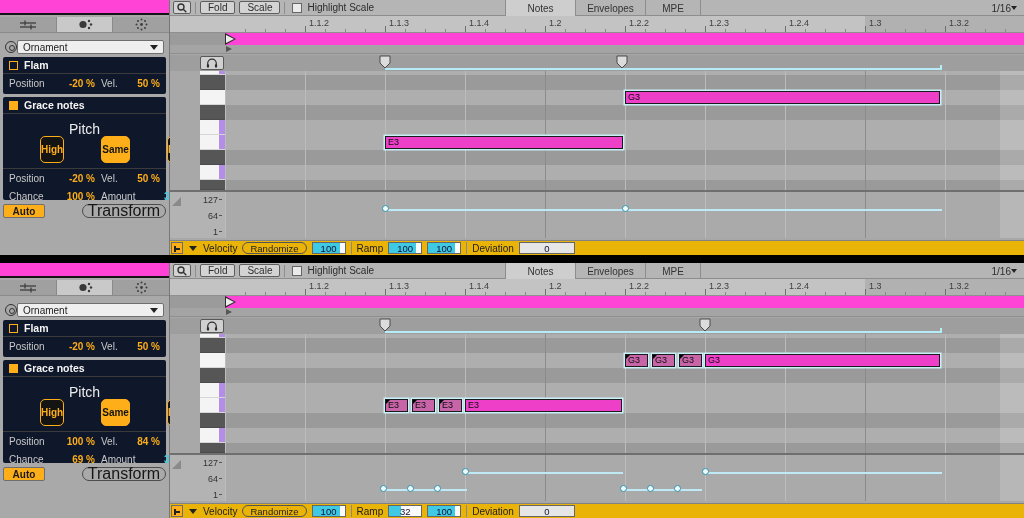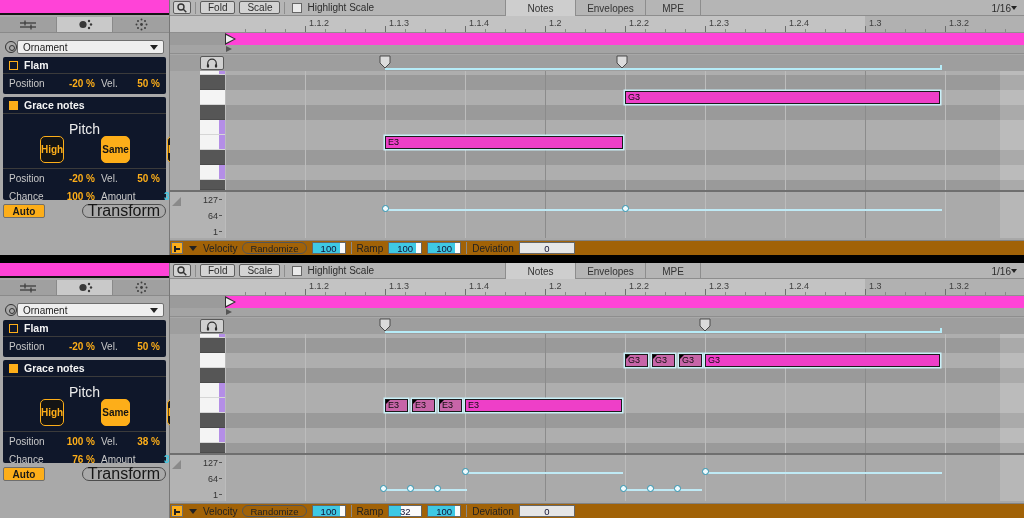--- a/index.html
+++ b/index.html
@@ -93,21 +93,21 @@
 
   .vel-lane{position:absolute;top:190px;left:0;right:0;height:48px;background:#aaa;border-top:2px solid #6f6f6f;}
   .vel-left{position:absolute;left:0;top:0;width:55px;height:100%;background:#b3b3b3;}
   .vlab{position:absolute;right:7px;font-size:9px;color:#333;}
   .vtick{position:absolute;right:3px;width:3px;height:1px;background:#555;}
   .grabber{position:absolute;left:2px;top:5px;width:0;height:0;border-left:9px solid transparent;border-bottom:9px solid #8a8a8a;}
   .vel-grid{position:absolute;left:55px;right:0;top:0;bottom:0;overflow:hidden;}
   .vseg{position:absolute;height:2px;background:#bfeaf5;}
   .vpt{position:absolute;width:7px;height:7px;border:1.5px solid #2b93b0;border-radius:50%;background:#effafd;}
 
-  .ctrl{position:absolute;top:240px;left:0;right:0;height:15px;background:#a16207;border-top:1px solid #828282;display:flex;align-items:center;gap:5px;padding-left:1px;font-size:10px;color:#222;}
+  .ctrl{position:absolute;top:240px;left:0;right:0;height:15px;background:#eab308;border-top:1px solid #828282;display:flex;align-items:center;gap:5px;padding-left:1px;font-size:10px;color:#222;}
   .lane-btn{width:12px;height:12px;background:#fdae19;border:1px solid #6d6d6d;position:relative;flex:none;}
   .lane-btn::before{content:"";position:absolute;left:2px;top:5px;width:6px;height:1.5px;background:#222;}
   .lane-btn::after{content:"";position:absolute;left:2px;top:3px;width:1.5px;height:5.5px;background:#222;}
   .lane-caret{width:10px;display:flex;justify-content:center;flex:none;}
   .lane-caret i{width:0;height:0;border-left:4px solid transparent;border-right:4px solid transparent;border-top:5px solid #222;}
   .pill{height:12px;border:1px solid #555;border-radius:7px;padding:0 7px;display:flex;align-items:center;font-size:9.5px;color:#222;}
   .vfield{position:relative;width:34px;height:12px;border:1px solid #666;background:#fbfbfb;overflow:hidden;display:flex;align-items:center;justify-content:center;font-size:9.5px;color:#113;}
   .vfield .fill{position:absolute;left:0;top:0;bottom:0;background:#3ec9e4;}
   .vfield span{position:relative;}
   .vfield.plain{width:56px;background:#e6e6e6;}
@@ -488,25 +488,25 @@
       <div class="pitch-row">
         <div class="pbtn">High</div>
         <div class="pbtn sel">Same</div>
         <div class="pbtn">Low</div>
       </div>
       <div class="hr"></div>
       <div class="p-params">
         <span class="lab">Position</span>
         <span class="val">100 %</span>
         <span class="lab2">Vel.</span>
-        <span class="val">38 %</span>
+        <span class="val">84 %</span>
       </div>
       <div class="p-params">
         <span class="lab">Chance</span>
-        <span class="val">76 %</span>
+        <span class="val">69 %</span>
         <span class="lab2">Amount</span>
         <span class="val cyan">3</span>
       </div>
     </div>
     <div class="side-foot">
       <div class="auto-btn">Auto</div>
       <div class="transform-btn">Transform</div>
     </div>
   </div>
 

